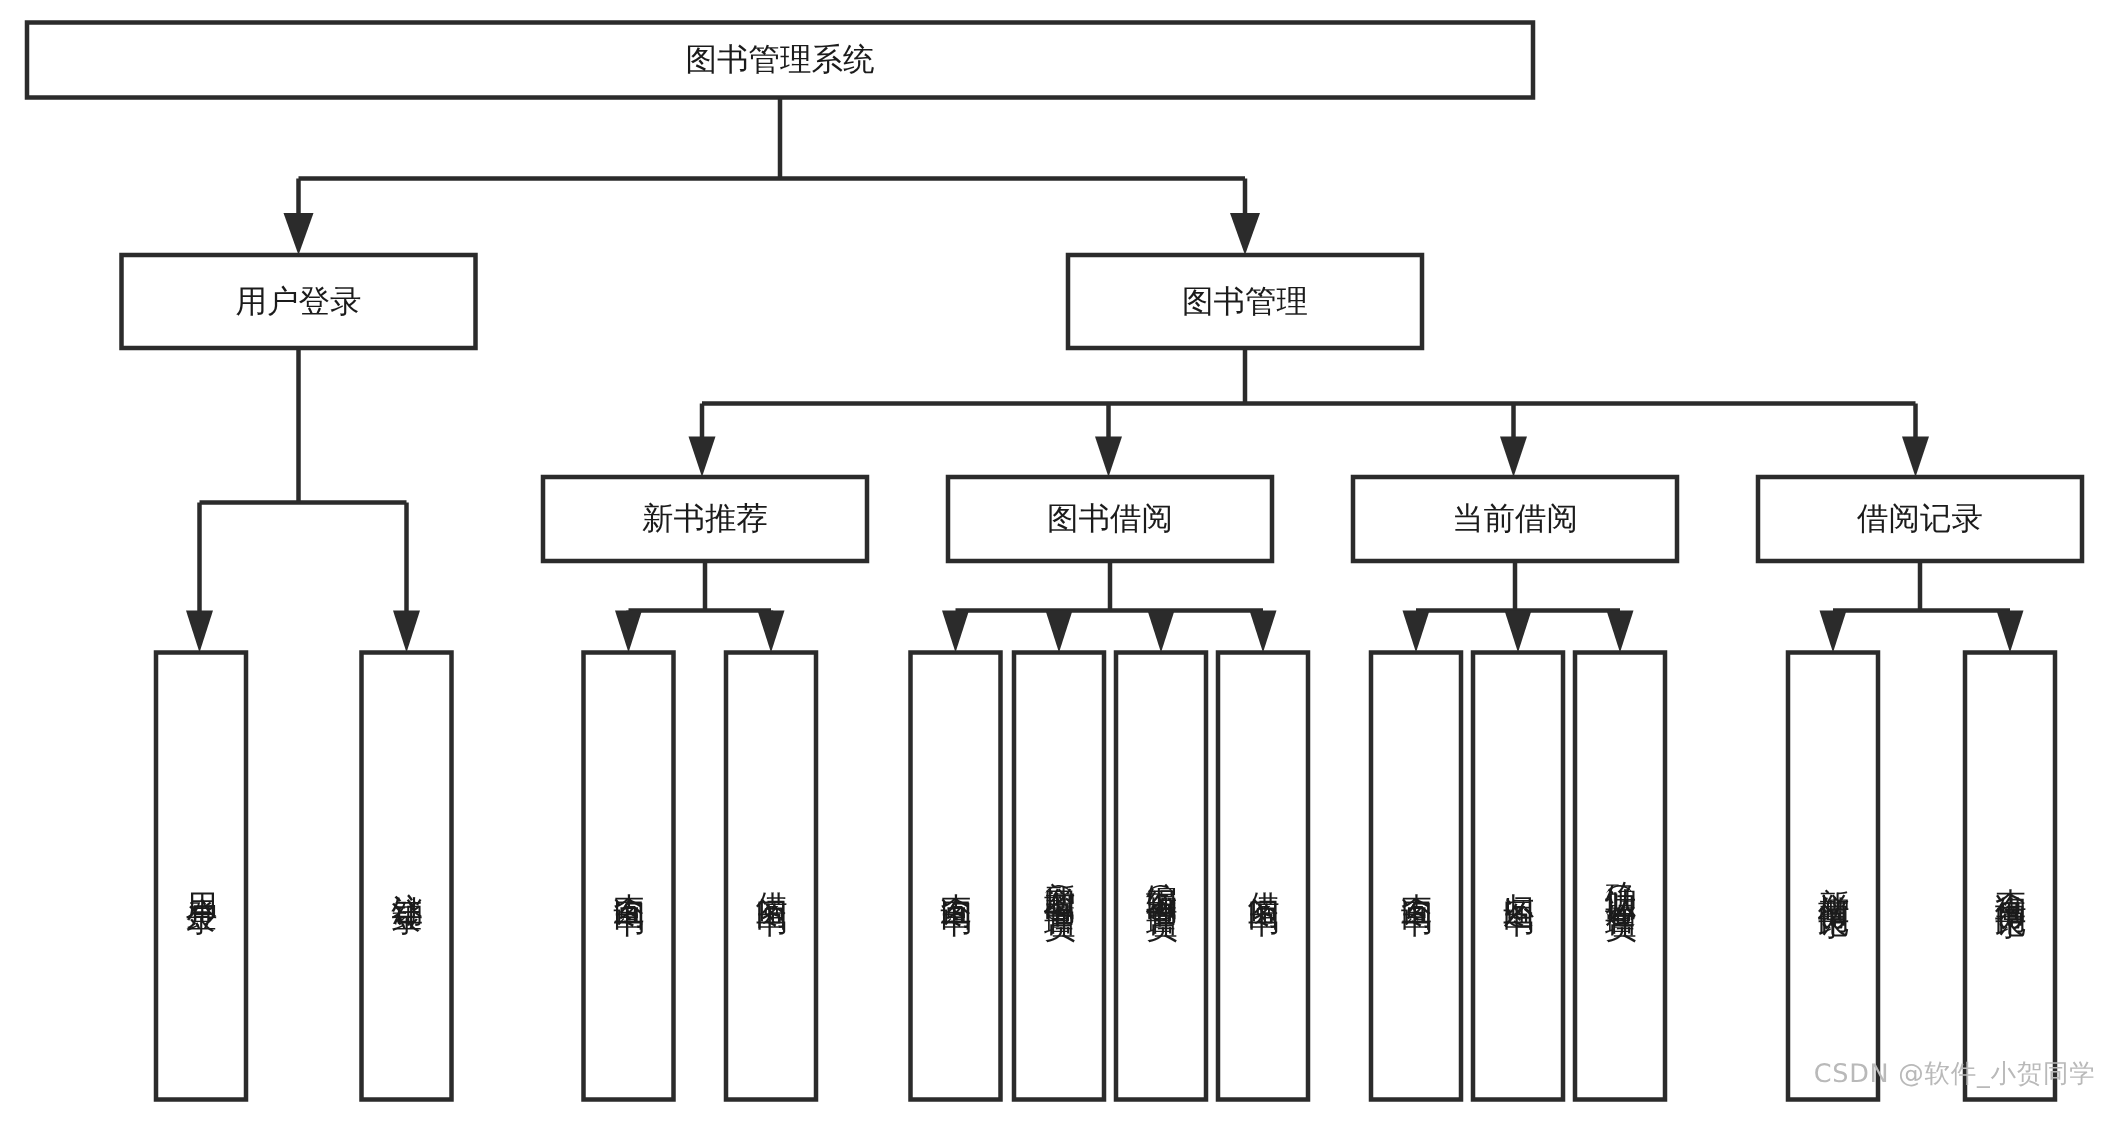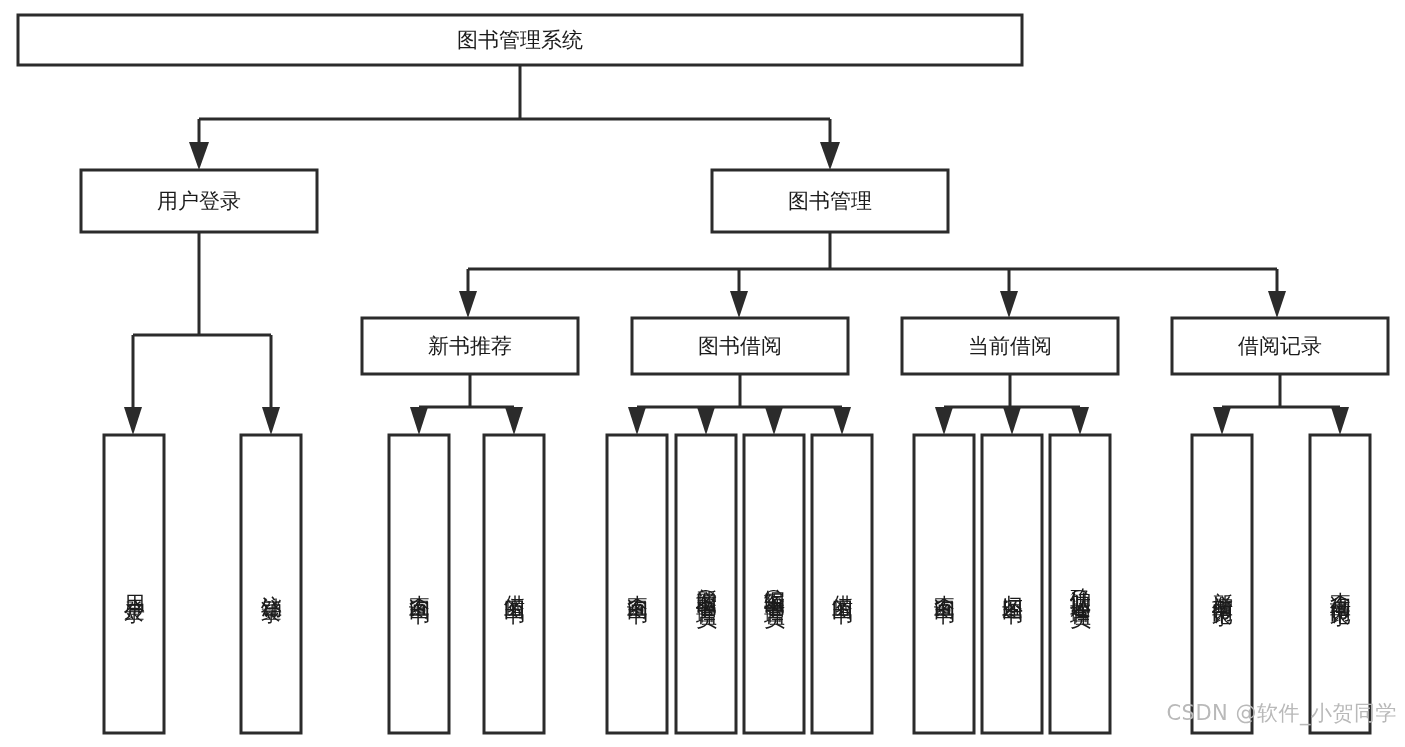--- a/index.html
+++ b/index.html
@@ -61,21 +61,21 @@
     letter-spacing: 3px;
     color: #1b1b1b;
     white-space: nowrap;
     pointer-events: none;
   }
   #watermark {
     position: absolute;
     right: 8px;
     bottom: 8px;
     font-family: "DejaVu Sans", "Liberation Sans", sans-serif;
-    font-size: 21px;
+    font-size: 17px;
     color: #b9b9b9;
     letter-spacing: 0.5px;
     user-select: none;
   }
 </style>
 </head>
 <body>
 
 <div id="diagram-root">
 

